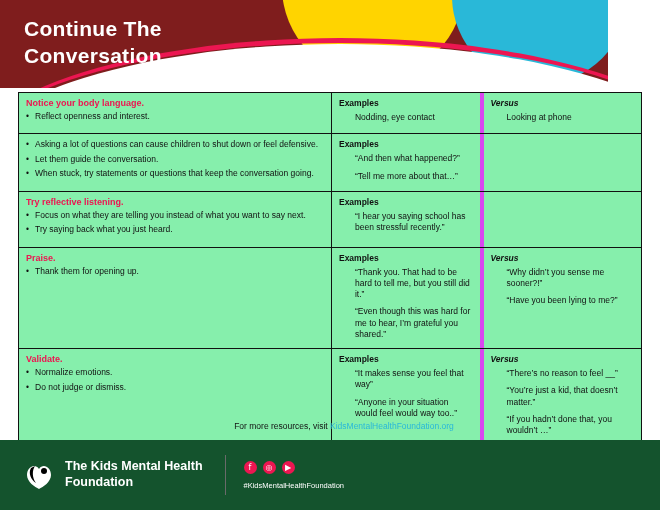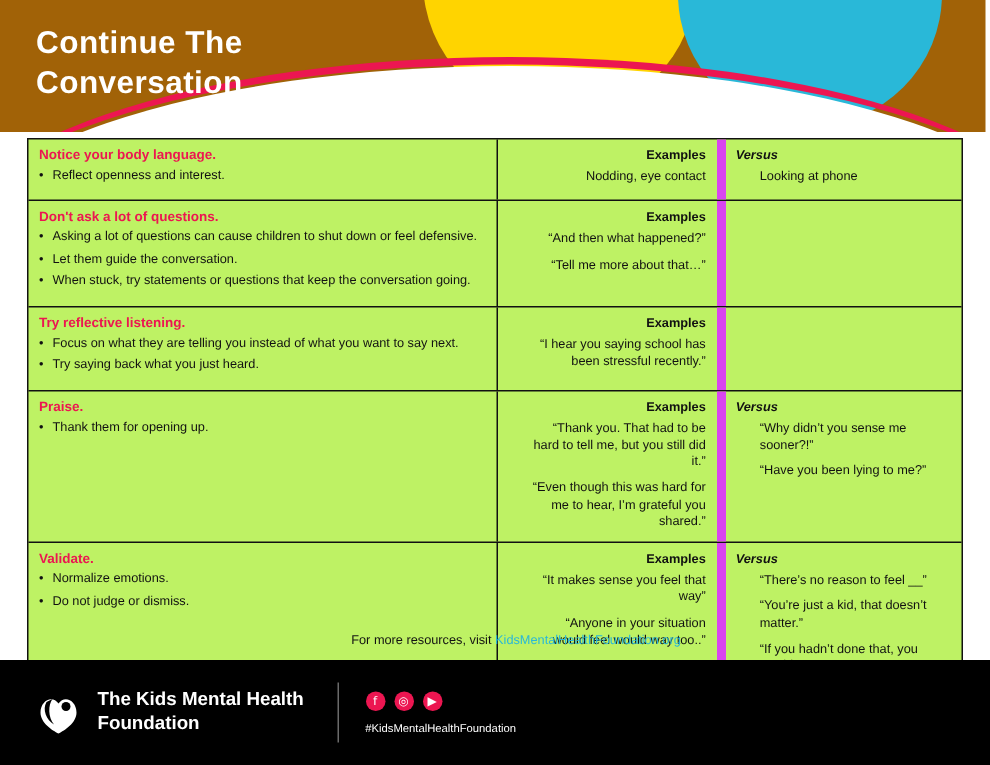--- a/index.html
+++ b/index.html
@@ -7,22 +7,22 @@
     width:660px;height:510px;
     background:#ffffff;
     font-family:"Liberation Sans", sans-serif;
     overflow:hidden;
     position:relative;
   }
 
   
   .header{
     position:relative;
-    width:657px;height:88px;
-    background:#a16207;
+    width:608px;height:88px;
+    background:#7f1d1d;
     overflow:hidden;
   }
   .blob-yellow{
     position:absolute;
     left:282px;top:-104px;
     width:182px;height:182px;
     background:#ffd400;
     border-radius:50%;
   }
   .blob-teal{
@@ -60,33 +60,33 @@
     z-index:5;
   }
 
   
   .table{
     position:absolute;
     left:18px;top:92px;
     width:624px;
     border:1px solid #111111;
     box-sizing:border-box;
-    background:#bef264;
+    background:#86efac;
   }
   .row{
     display:flex;
     border-bottom:1px solid #111111;
   }
   .row:last-child{border-bottom:none;}
   .col{
     box-sizing:border-box;
     padding:5px 7px 8px 7px;
   }
   .col-tips{ width:314px; border-right:1px solid #111111; }
-  .col-ex  { width:152px; border-right:6px solid #d946ef;text-align:right; }
+  .col-ex  { width:152px; border-right:4px solid #d946ef; }
   .col-vs  { width:158px; }
 
   .tip-title{
     color:#ec1651;
     font-size:9px;
     font-weight:bold;
     margin:0 0 3px 0;
   }
   .bullet{
     font-size:8.5px;
@@ -136,21 +136,21 @@
   .resources a{
     color:#29b8d8;
     text-decoration:none;
   }
 
   
   .footer{
     position:absolute;
     left:0;top:440px;
     width:660px;height:70px;
-    background:#000000;
+    background:#14532d;
     display:flex;
     align-items:center;
   }
   .logo-wrap{
     display:flex;
     align-items:center;
     margin-left:22px;
   }
   .logo-mark{
     width:34px;height:34px;
@@ -217,21 +217,20 @@
       <p class="quote">Nodding, eye contact</p>
     </div>
     <div class="col col-vs">
       <p class="hdr-it">Versus</p>
       <p class="quote">Looking at phone</p>
     </div>
   </div>
 
   <div class="row">
     <div class="col col-tips">
-      <p class="tip-title">Don't ask a lot of questions.</p>
       <p class="bullet">Asking a lot of questions can cause children to shut down or feel defensive.</p>
       <p class="bullet">Let them guide the conversation.</p>
       <p class="bullet">When stuck, try statements or questions that keep the conversation going.</p>
     </div>
     <div class="col col-ex">
       <p class="hdr">Examples</p>
       <p class="quote">“And then what happened?”</p>
       <p class="quote">“Tell me more about that…”</p>
     </div>
     <div class="col col-vs"></div>

